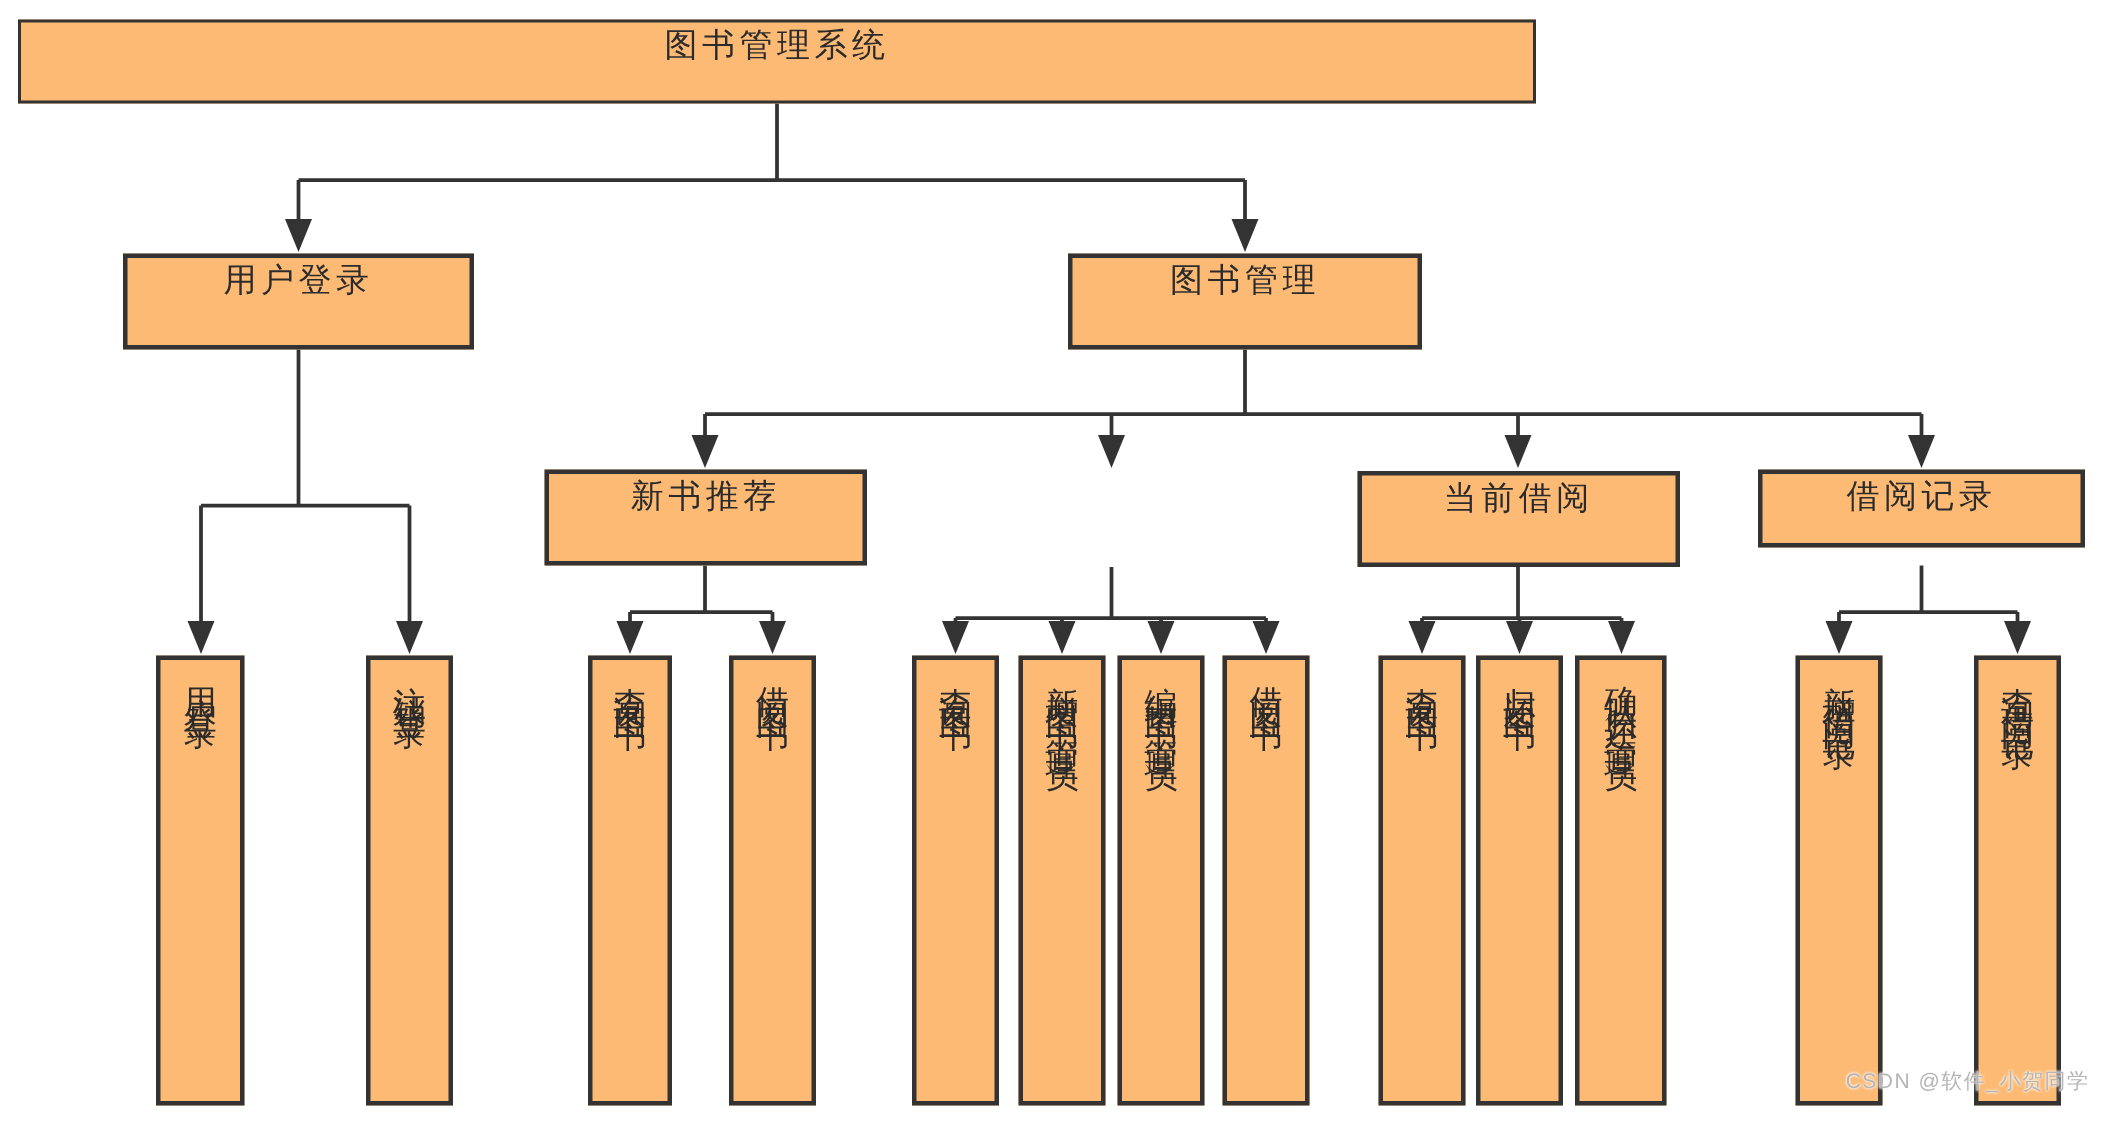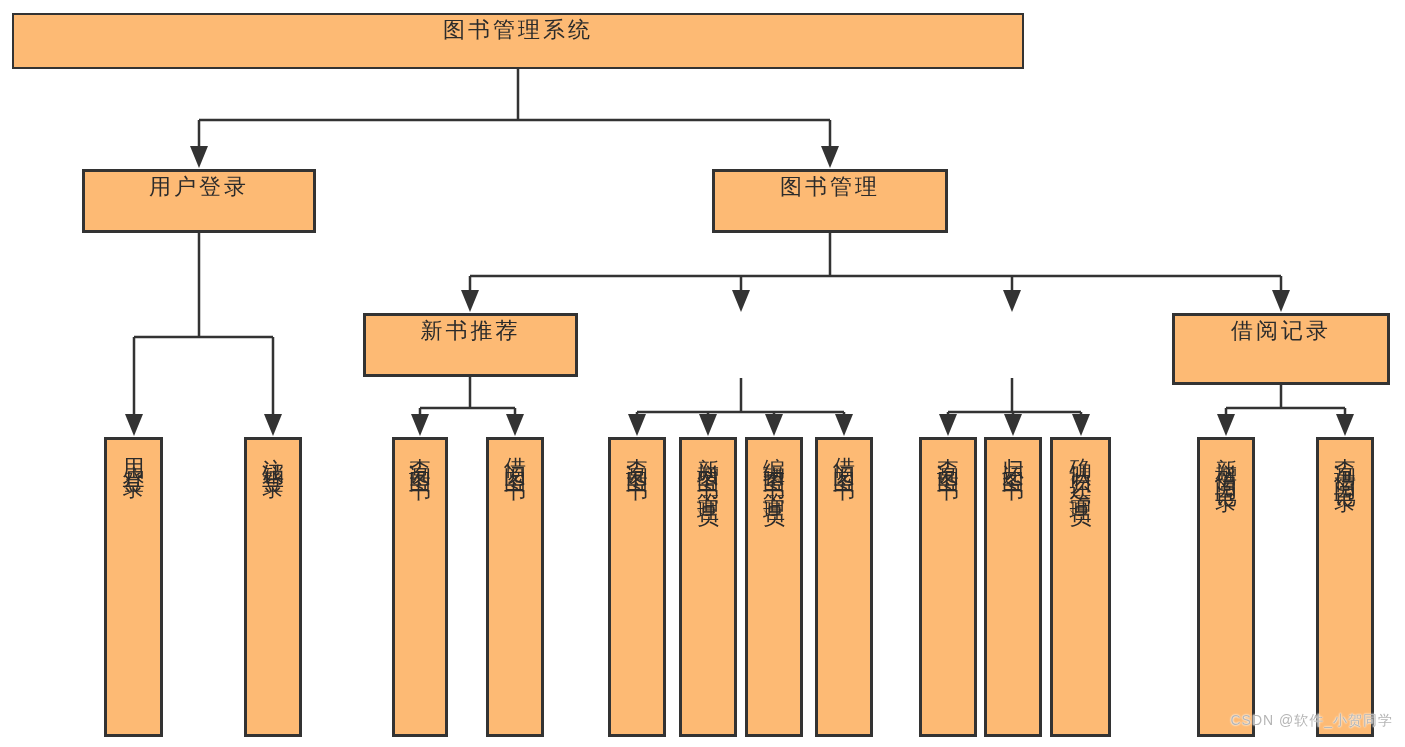--- a/index.html
+++ b/index.html
@@ -106,21 +106,24 @@
   <div class="node" style="left:82px; top:169px; width:234px; height:64px;">
     <span class="h-label">用户登录</span>
   </div>
   <div class="node" style="left:712px; top:169px; width:236px; height:64px;">
     <span class="h-label">图书管理</span>
   </div>
 
   <div class="node" style="left:363px; top:313px; width:215px; height:64px;">
     <span class="h-label">新书推荐</span>
   </div>
-  <div class="node" style="left:1172px; top:313px; width:218px; height:72px;">
+  <div class="node" style="left:905px; top:314px; width:215px; height:64px;">
+    <span class="h-label">当前借阅</span>
+  </div>
+  <div class="node" style="left:1172px; top:313px; width:218px; height:52px;">
     <span class="h-label">借阅记录</span>
   </div>
 
   <div class="node leaf" style="left:104px; top:437px; width:59px; height:300px;">
     <span class="v-label">用户登录</span>
   </div>
   <div class="node leaf" style="left:244px; top:437px; width:58px; height:300px;">
     <span class="v-label">注销登录</span>
   </div>
 

